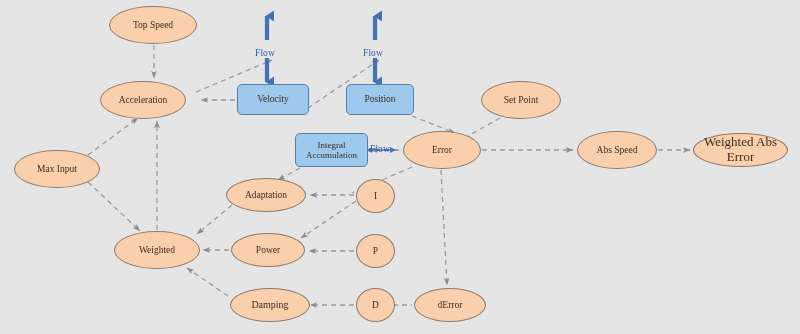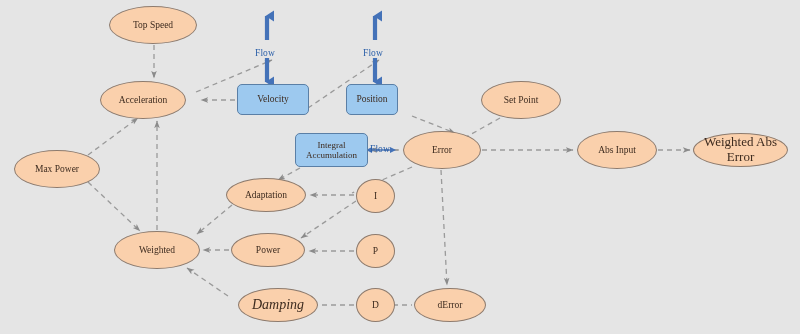--- a/index.html
+++ b/index.html
@@ -115,60 +115,60 @@
   </svg>
 
   <div id="nodes-layer">
       <div class="node ellipse" style="left: 109px; top: 6px; width: 88px; height: 38px; font-size: 9.5px;">
         <span class="node-label">Top Speed</span>
       </div>
       <div class="node ellipse" style="left: 100px; top: 81px; width: 86px; height: 38px; font-size: 9.5px;">
         <span class="node-label">Acceleration</span>
       </div>
       <div class="node ellipse" style="left: 14px; top: 150px; width: 86px; height: 38px; font-size: 9.5px;">
-        <span class="node-label">Max Power</span>
+        <span class="node-label">Max Input</span>
       </div>
       <div class="node ellipse" style="left: 114px; top: 231px; width: 86px; height: 38px; font-size: 9.5px;">
         <span class="node-label">Weighted</span>
       </div>
       <div class="node rect" style="left: 237px; top: 84px; width: 72px; height: 31px; font-size: 9.5px;">
         <span class="node-label">Velocity</span>
       </div>
-      <div class="node rect" style="left: 346px; top: 84px; width: 52px; height: 31px; font-size: 9.5px;">
+      <div class="node rect" style="left: 346px; top: 84px; width: 68px; height: 31px; font-size: 9.5px;">
         <span class="node-label">Position</span>
       </div>
       <div class="node rect" style="left: 295px; top: 133px; width: 73px; height: 34px; font-size: 9px;">
         <span class="node-label">Integral
 Accumulation</span>
       </div>
       <div class="node ellipse" style="left: 481px; top: 81px; width: 80px; height: 38px; font-size: 9.5px;">
         <span class="node-label">Set Point</span>
       </div>
       <div class="node ellipse" style="left: 403px; top: 131px; width: 78px; height: 38px; font-size: 9.5px;">
         <span class="node-label">Error</span>
       </div>
       <div class="node ellipse" style="left: 577px; top: 131px; width: 80px; height: 38px; font-size: 9.5px;">
-        <span class="node-label">Abs Input</span>
+        <span class="node-label">Abs Speed</span>
       </div>
       <div class="node ellipse" style="left: 693px; top: 133px; width: 95px; height: 34px; font-size: 13px;">
         <span class="node-label">Weighted Abs Error</span>
       </div>
       <div class="node ellipse" style="left: 226px; top: 178px; width: 80px; height: 34px; font-size: 9.5px;">
         <span class="node-label">Adaptation</span>
       </div>
       <div class="node ellipse" style="left: 356px; top: 179px; width: 39px; height: 34px; font-size: 9.5px;">
         <span class="node-label">I</span>
       </div>
       <div class="node ellipse" style="left: 231px; top: 233px; width: 74px; height: 34px; font-size: 9.5px; align-items: center;">
         <span class="node-label">Power</span>
       </div>
       <div class="node ellipse" style="left: 356px; top: 234px; width: 39px; height: 34px; font-size: 9.5px;">
         <span class="node-label">P</span>
       </div>
-      <div class="node ellipse" style="left: 238px; top: 288px; width: 80px; height: 34px; font-size: 14px; font-style: italic;">
+      <div class="node ellipse" style="left: 230px; top: 288px; width: 80px; height: 34px; font-size: 10px;">
         <span class="node-label">Damping</span>
       </div>
       <div class="node ellipse" style="left: 356px; top: 288px; width: 39px; height: 34px; font-size: 9.5px;">
         <span class="node-label">D</span>
       </div>
       <div class="node ellipse" style="left: 414px; top: 288px; width: 72px; height: 34px; font-size: 9.5px; align-items: center;">
         <span class="node-label">dError</span>
       </div>
     </div>
   <div id="flow-labels-layer">

